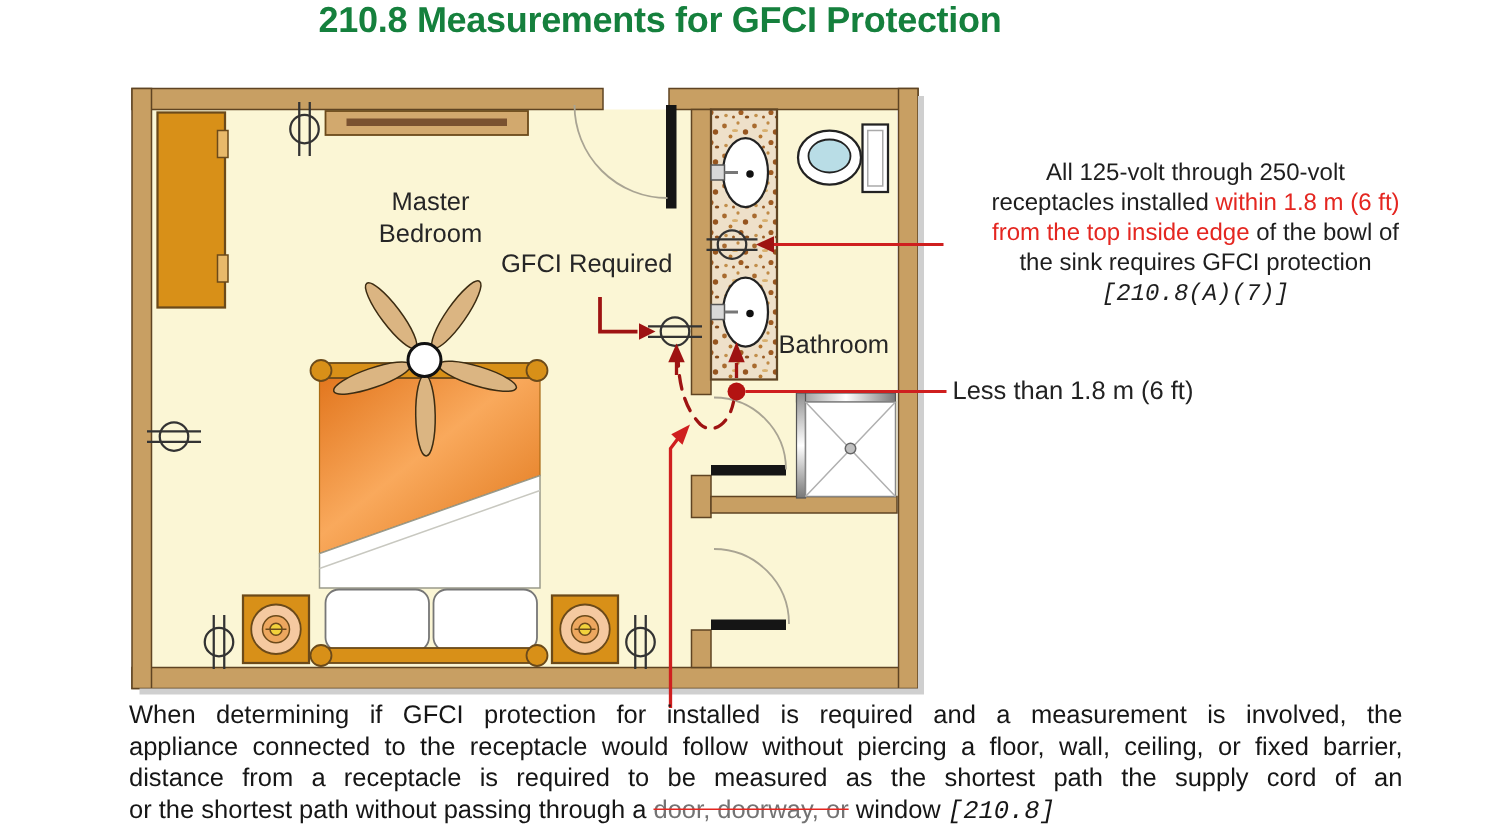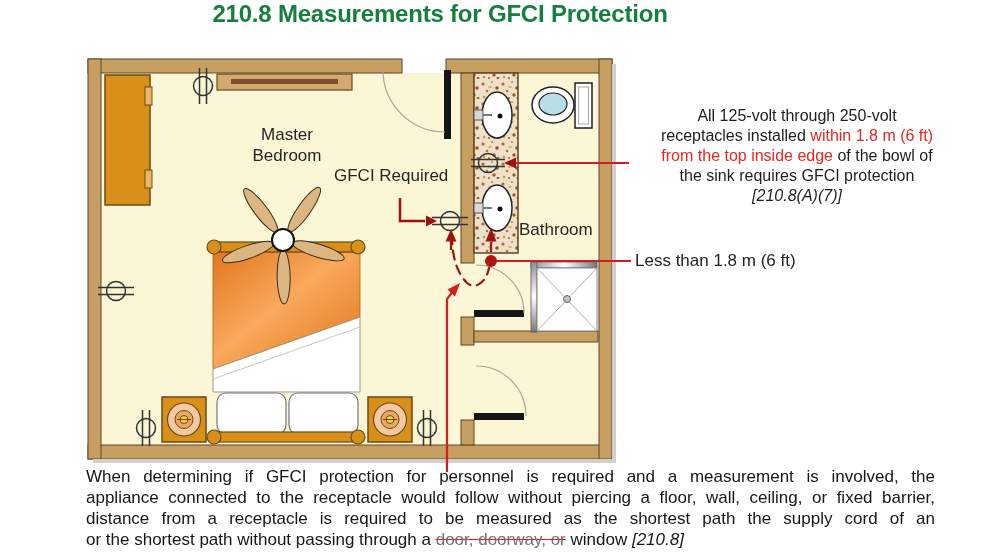--- a/index.html
+++ b/index.html
@@ -11,21 +11,21 @@
   #plan-svg{position:absolute;left:0;top:0;}
   .title{
     left:0;top:11;width:880px;text-align:center;
     font-size:24px;font-weight:bold;color:#15803d;letter-spacing:-0.2px;
   }
   .plan-label{font-size:17px;color:#262626;}
   .room-label{white-space:pre-line;text-align:center;line-height:21px;}
   .sink-note{left:637px;top:106px;width:320px;font-size:16px;line-height:20px;color:#1e1e1e;}
   .sink-note .ln{white-space:nowrap;text-align:center;}
   .red-text{color:#e42620;}
-  .italic{font-style:italic;}
+  .italic{font-style:italic;font-family:Liberation Mono, monospace;}
   .less-than{left:635px;top:251px;font-size:17px;color:#222;}
   .footer{left:86px;top:466px;width:849px;font-size:17px;line-height:21px;color:#161616;}
   .footer .jl{text-align:justify;text-align-last:justify;}
   .strike{color:#737373;text-decoration:line-through;text-decoration-color:#e42620;}
 </style>
 </head>
 <body>
 
 <svg id="plan-svg" width="1000" height="560" viewBox="0 0 1000 560">
   <defs>
@@ -222,17 +222,17 @@
   <div class="ln"><span>All 125-volt through 250-volt</span></div>
   <div class="ln"><span>receptacles installed </span><span class="red-text">within 1.8 m (6 ft)</span></div>
   <div class="ln"><span class="red-text">from the top inside edge</span><span> of the bowl of</span></div>
   <div class="ln"><span>the sink requires GFCI protection</span></div>
   <div class="ln italic"><span>[210.8(A)(7)]</span></div>
 </div>
 
 <div class="abs less-than">Less than 1.8 m (6 ft)</div>
 
 <div class="abs footer">
-  <div class="jl">When determining if GFCI protection for personnel is required and a measurement is involved, the</div>
+  <div class="jl">When determining if GFCI protection for installed is required and a measurement is involved, the</div>
   <div class="jl">appliance connected to the receptacle would follow without piercing a floor, wall, ceiling, or fixed barrier,</div>
   <div class="jl">distance from a receptacle is required to be measured as the shortest path the supply cord of an</div>
   <div><span>or the shortest path without passing through a </span><span class="strike">door, doorway, or</span><span> window </span><span class="italic">[210.8]</span></div>
 </div>
 
 </body></html>

